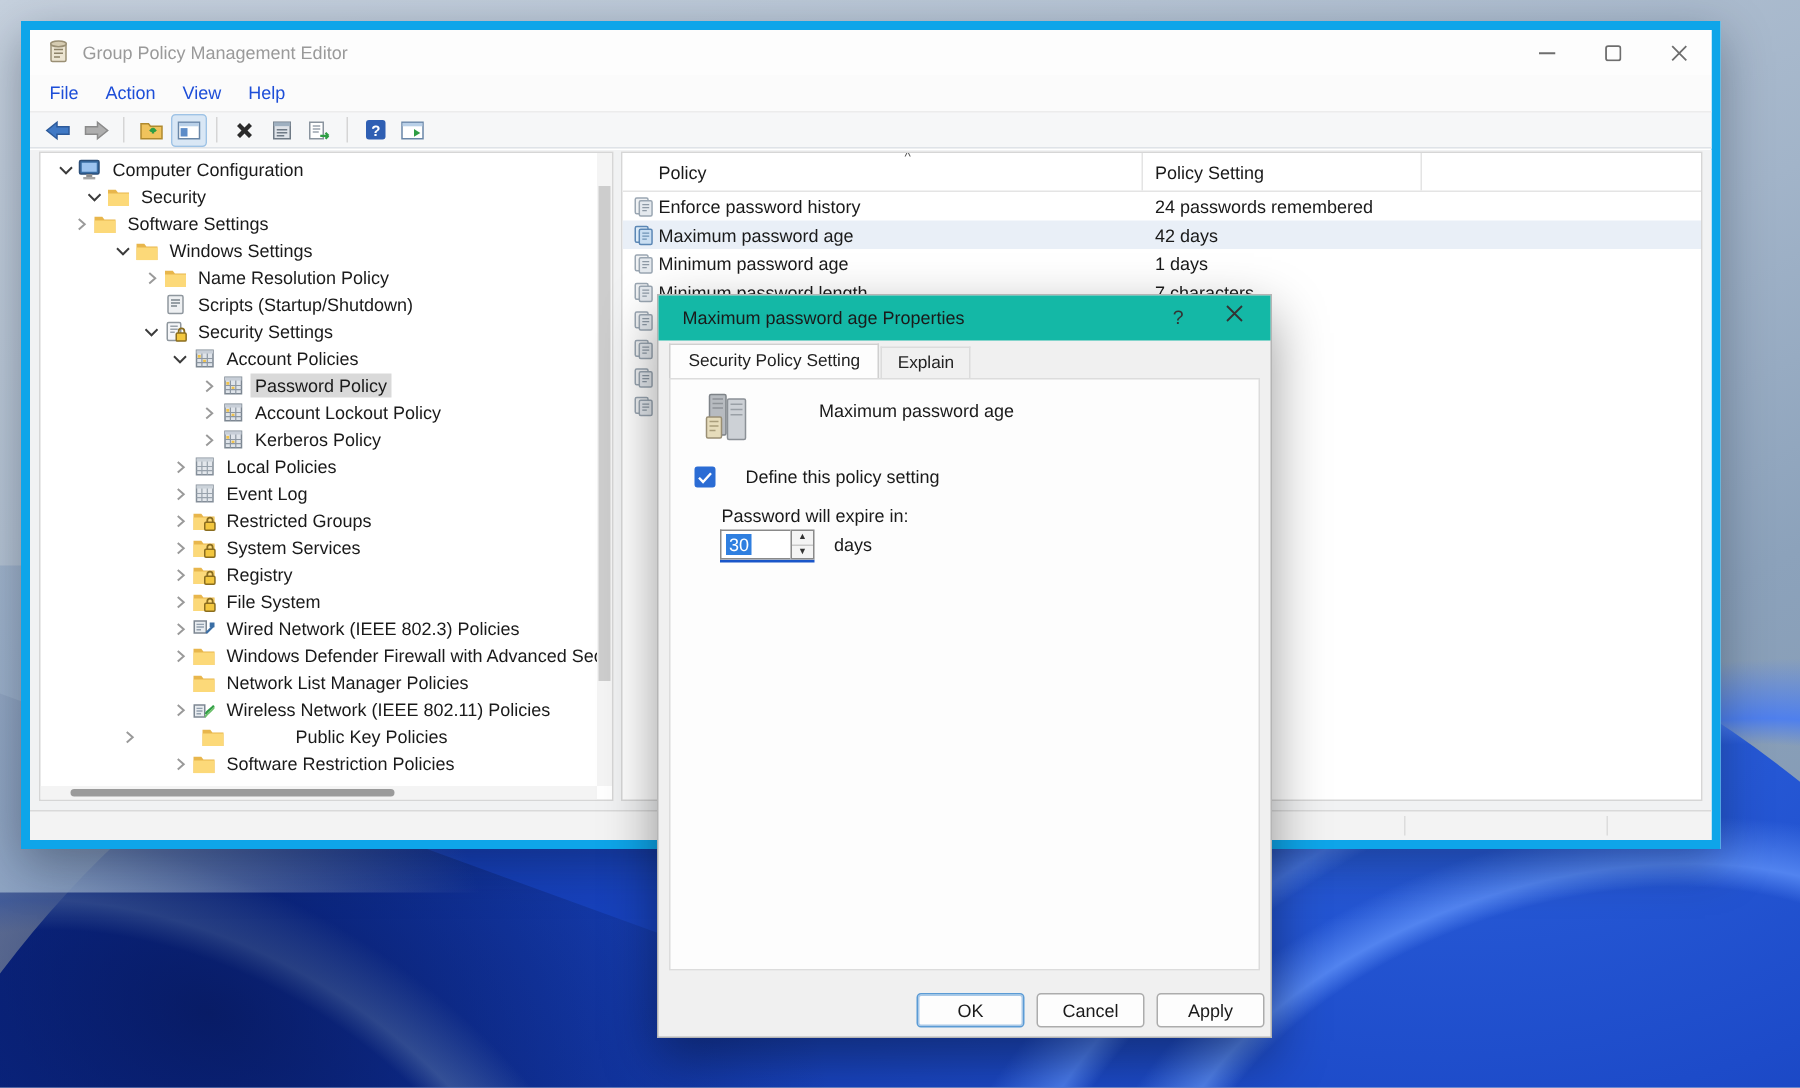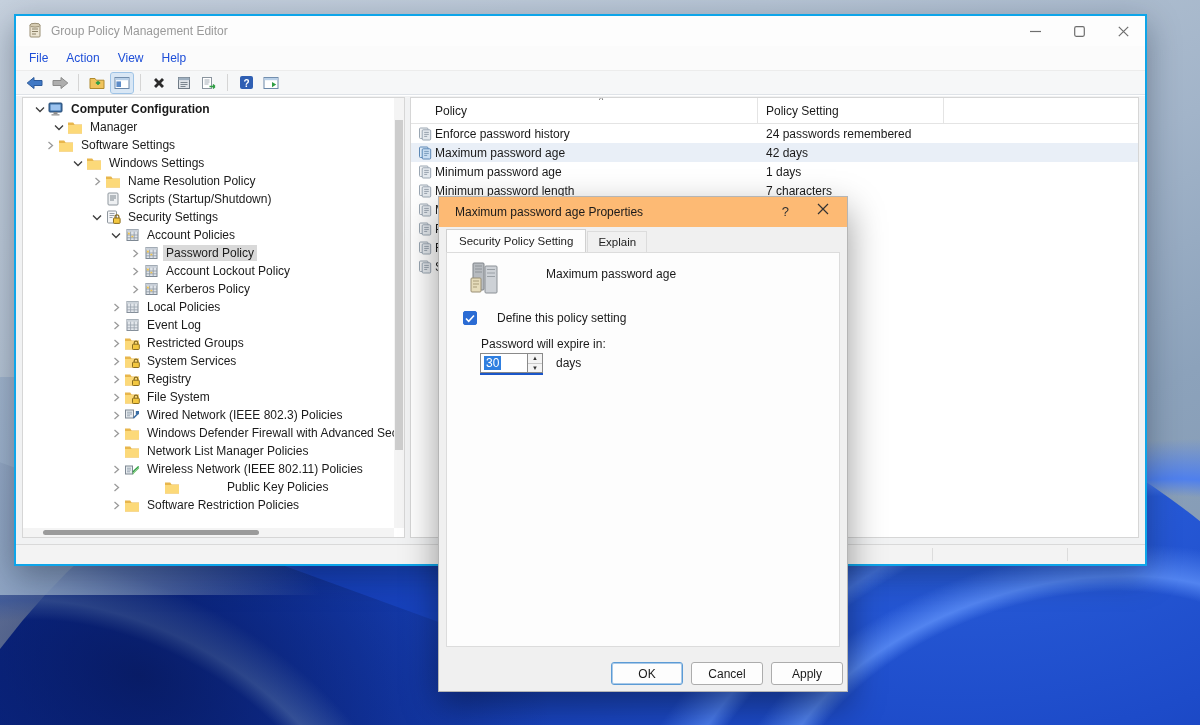--- a/index.html
+++ b/index.html
@@ -22,21 +22,21 @@
     background:radial-gradient(ellipse at center, transparent 42%, rgba(110,150,220,.8) 46%, rgba(30,60,160,0) 55%, transparent 60%);
     transform:rotate(32deg); border-radius:50%; }
   .petal-shadow { position:absolute; left:-10%; top:78%; width:60%; height:70%;
     background:radial-gradient(ellipse at 30% 30%, rgba(6,20,80,.75) 0%, rgba(6,20,80,0) 60%);
     transform:rotate(20deg); }
   .corner-haze { position:absolute; left:0; bottom:18%; width:42%; height:30%;
     background:linear-gradient(70deg, rgba(150,172,200,.9) 0%, rgba(150,172,200,0) 55%); }
 
   
   .win { position:absolute; left:14px; top:14px; width:1133px; height:552px;
-    background:#ffffff; border:2px solid #0ea5e9; box-shadow:0 10px 30px rgba(10,20,40,.35);
+    background:#ffffff; border:6px solid #0ea5e9; box-shadow:0 10px 30px rgba(10,20,40,.35);
     font-size:12px; color:#1a1a1a; }
   .titlebar { position:absolute; left:0; top:0; right:0; height:30px; background:#fdfdfd;
     display:flex; align-items:center; }
   .titlebar .app-icon { margin-left:11px; width:16px; height:18px; flex:0 0 auto; }
   .titlebar .title { margin-left:8px; color:#9a9a9a; font-size:12px; }
   .win-controls { margin-left:auto; display:flex; align-items:center; height:100%; }
   .win-btn { width:44px; height:100%; display:flex; align-items:center; justify-content:center; color:#6e6e6e; }
   .menubar { position:absolute; left:0; top:30px; right:0; height:24px; background:#fbfbfb;
     display:flex; align-items:center; padding-left:4px; }
   .menu-item { padding:3px 9px; color:#1d4ed8; }
@@ -79,21 +79,21 @@
   .lrow { height:19px; display:flex; align-items:center; white-space:nowrap; position:relative; }
   .lrow.selected { background:#e9eff7; }
   .l-icon { width:20px; margin-left:4px; flex:0 0 auto; display:flex; justify-content:center; }
   .l-policy { width:323px; flex:0 0 auto; overflow:hidden; font-size:12px; }
   .l-setting { padding-left:8px; font-size:12px; }
 
   
   .dialog { position:absolute; left:438px; top:196px; width:410px; height:496px;
     background:#f0f0f0; border:1px solid #b5b5b5; box-shadow:0 14px 34px rgba(0,0,0,.4);
     font-size:12px; color:#1a1a1a; z-index:10; }
-  .dlg-titlebar { position:absolute; left:0; top:0; right:0; height:30px; background:#fdba74;
+  .dlg-titlebar { position:absolute; left:0; top:0; right:0; height:30px; background:#14b8a6;
     display:flex; align-items:center; }
   .dlg-title { margin-left:16px; font-size:12px; }
   .dlg-help { position:absolute; right:58px; top:7px; color:#333; font-size:13px; }
   .dlg-close { position:absolute; right:18px; top:5px; color:#333; font-size:14px; }
   .tabs { position:absolute; left:7px; top:32px; display:flex; align-items:flex-end; }
   .tab { font-size:11.5px; padding:4px 10px 4px 10px; border:1px solid #dcdcdc; border-bottom:none;
     background:#f0f0f0; color:#222; margin-right:1px; }
   .tab.active { background:#fdfdfd; position:relative; z-index:2; padding:5px 12px;
     border-color:#d0d0d0; }
   .dlg-page { position:absolute; left:7px; right:7px; top:55px; bottom:44px;
@@ -229,21 +229,21 @@
           <rect x="1.4" y="1.9" width="13.2" height="2.3" fill="#b9d0e8"></rect>
           <path d="M9 6l4.2 2.6L9 11.2z" fill="#2f9e44"></path>
         </svg>
       </div>
     </div>
 
   <div class="content">
 
     <div class="tree-panel">
       <div class="tree-view" id="treeview">
-          <div class="trow" style="padding-left: 10px; font-weight: bold;">
+          <div class="trow" style="padding-left: 10px;">
             <span class="t-arrow">
               <svg width="10" height="9" viewBox="0 0 10 9">
                 <path d="M1 2.5l4 4 4-4" fill="none" stroke="#3c3c3c" stroke-width="1.3"></path>
               </svg>
             </span>
             <span class="t-icon">
               <svg width="16" height="15" viewBox="0 0 16 15">
                 <rect x="1" y="1" width="13" height="9" rx="1" fill="#3a6ea5" stroke="#2b4e78"></rect>
                 <rect x="2.5" y="2.5" width="10" height="6" fill="#9cc3ef"></rect>
                 <rect x="5.5" y="10" width="4" height="2" fill="#8d8d8d"></rect>
@@ -257,21 +257,21 @@
               <svg width="10" height="9" viewBox="0 0 10 9">
                 <path d="M1 2.5l4 4 4-4" fill="none" stroke="#3c3c3c" stroke-width="1.3"></path>
               </svg>
             </span>
             <span class="t-icon">
               <svg width="16" height="13" viewBox="0 0 16 13">
                 <path d="M1 1.5h5.2l1.4 1.9H15v9H1z" fill="#e8b64c"></path>
                 <path d="M1 4h14v8.4H1z" fill="#fcd979"></path>
               </svg>
             </span>
-            <span class="t-label">Manager</span>
+            <span class="t-label">Security</span>
           </div>
           <div class="trow" style="padding-left: 20px;">
             <span class="t-arrow">
               <svg width="9" height="9" viewBox="0 0 9 9">
                 <path d="M2.5 1l4 3.5-4 3.5" fill="none" stroke="#9a9a9a" stroke-width="1.3"></path>
               </svg>
             </span>
             <span class="t-icon">
               <svg width="16" height="13" viewBox="0 0 16 13">
                 <path d="M1 1.5h5.2l1.4 1.9H15v9H1z" fill="#e8b64c"></path>
@@ -545,21 +545,21 @@
             <span class="t-icon">
               <svg width="16" height="14" viewBox="0 0 16 14">
                 <rect x="1.5" y="4" width="7" height="8" fill="#e8ecf0" stroke="#7d8792"></rect>
                 <path d="M3 6.2h4M3 8h4M3 9.8h3" stroke="#92a0ae" stroke-width="0.9"></path>
                 <path d="M9 10c2-3 3.8-3.2 5.6-5.6" stroke="#2f9e44" stroke-width="1.4" fill="none"></path>
                 <path d="M8.6 12.2c2.4-3.6 4.6-4 6.3-6.6" stroke="#6abf69" stroke-width="1.1" fill="none"></path>
               </svg>
             </span>
             <span class="t-label">Wireless Network (IEEE 802.11) Policies</span>
           </div>
-          <div class="trow" style="padding-left: 86px; gap: 40px;">
+          <div class="trow" style="padding-left: 52px; gap: 40px;">
             <span class="t-arrow">
               <svg width="9" height="9" viewBox="0 0 9 9">
                 <path d="M2.5 1l4 3.5-4 3.5" fill="none" stroke="#9a9a9a" stroke-width="1.3"></path>
               </svg>
             </span>
             <span class="t-icon">
               <svg width="16" height="13" viewBox="0 0 16 13">
                 <path d="M1 1.5h5.2l1.4 1.9H15v9H1z" fill="#e8b64c"></path>
                 <path d="M1 4h14v8.4H1z" fill="#fcd979"></path>
               </svg>

